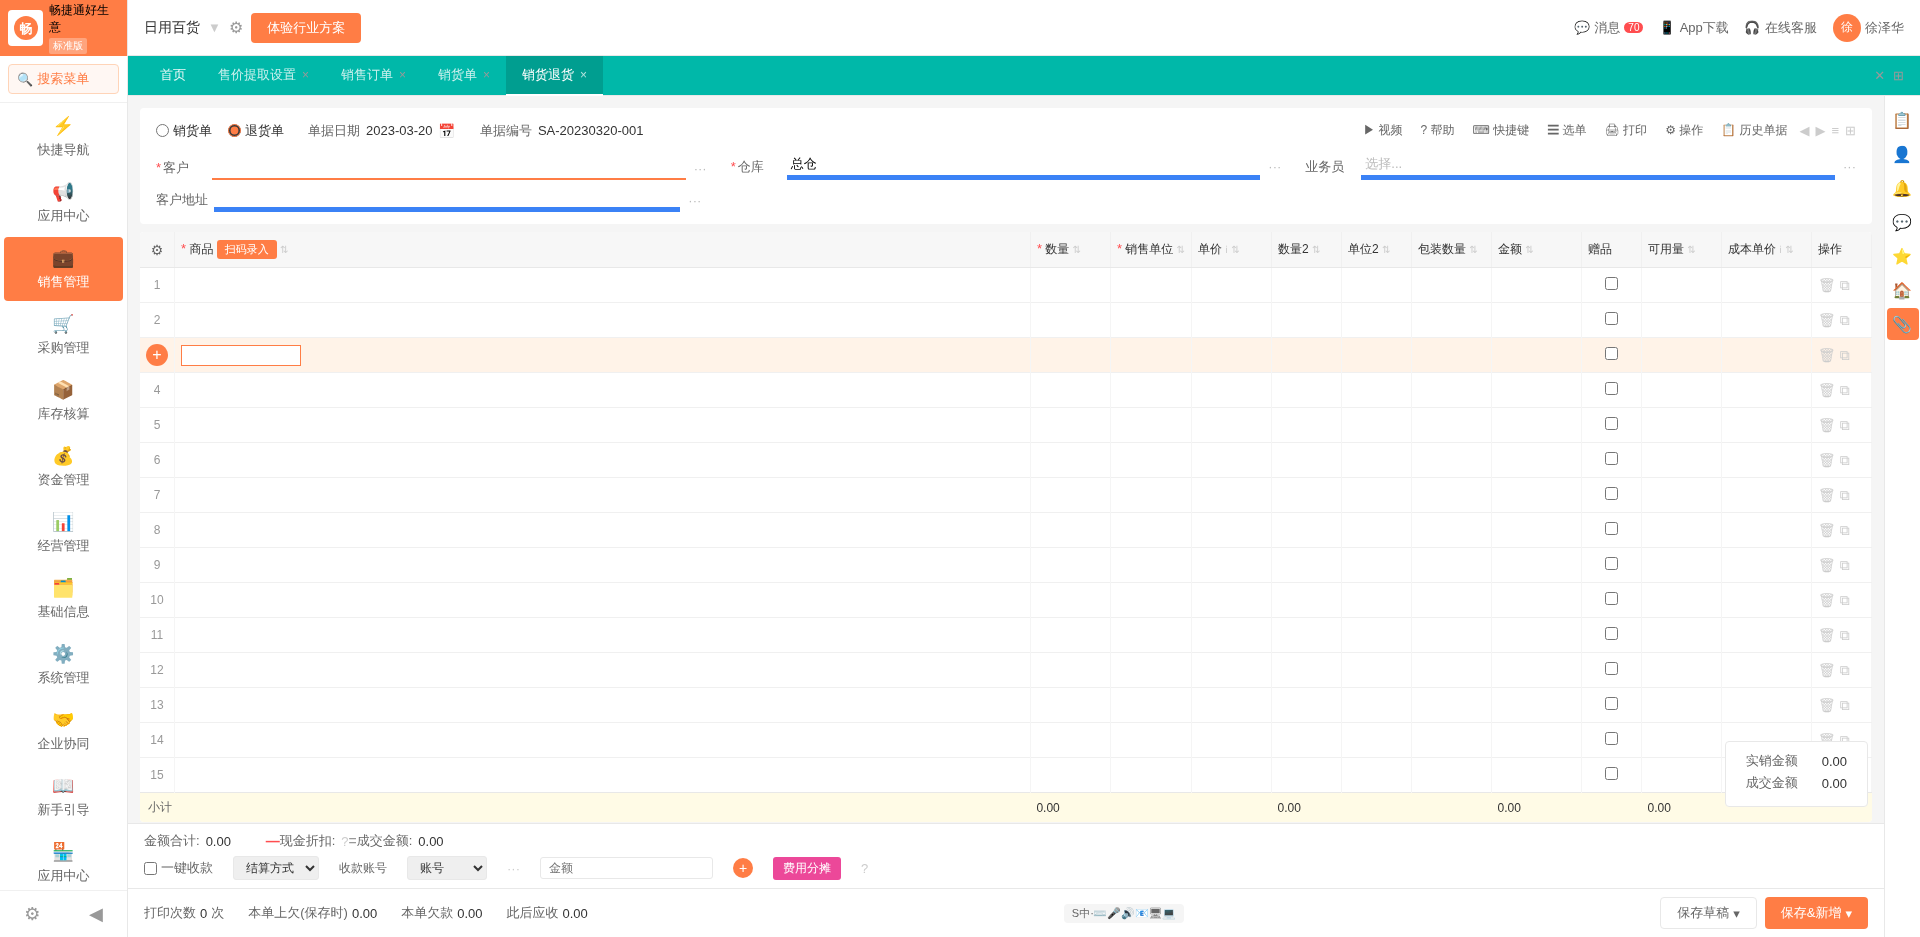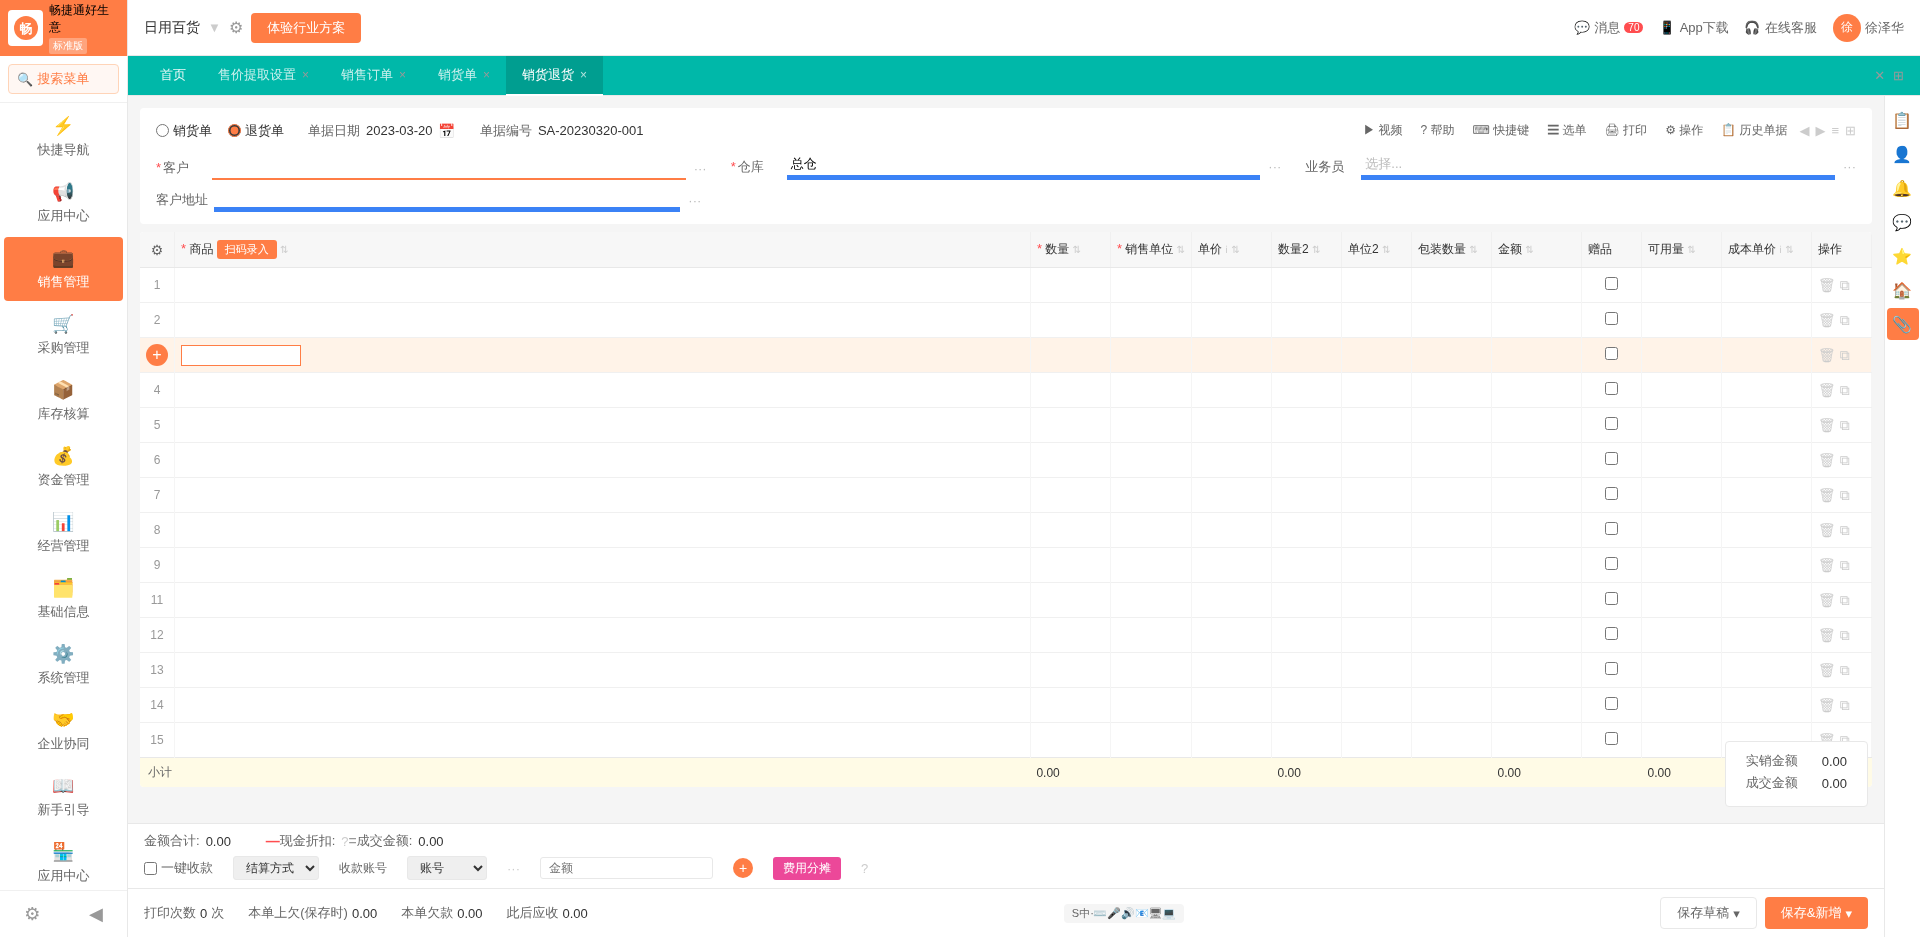--- a/index.html
+++ b/index.html
@@ -564,20 +564,38 @@
                   <td class="checkbox-cell"><input type="checkbox" style=""></td>
                   <td></td>
                     <td></td>
                   <td style="display:flex;gap:4px;align-items:center;">
                       <span class="table-action">🗑</span>
                       <span class="table-action">⧉</span>
                     </td>
                 </tr>
                 <tr>
                   <td class="row-num">9</td>
+                  <td></td>
+                    <td></td>
+                    <td></td>
+                    <td></td>
+                    <td></td>
+                    <td></td>
+                    <td></td>
+                    <td></td>
+                  <td class="checkbox-cell"><input type="checkbox" style=""></td>
+                  <td></td>
+                    <td></td>
+                  <td style="display:flex;gap:4px;align-items:center;">
+                      <span class="table-action">🗑</span>
+                      <span class="table-action">⧉</span>
+                    </td>
+                </tr>
+                <tr>
+                  <td class="row-num">10</td>
                   <td></td>
                     <td></td>
                     <td></td>
                     <td></td>
                     <td></td>
                     <td></td>
                     <td></td>
                     <td></td>
                   <td class="checkbox-cell"><input type="checkbox" style=""></td>
                   <td></td>

